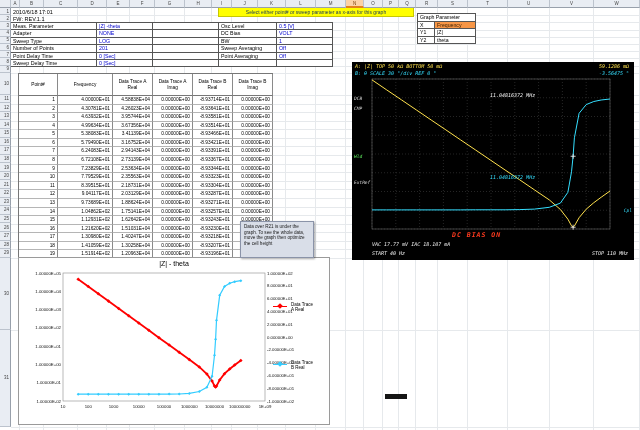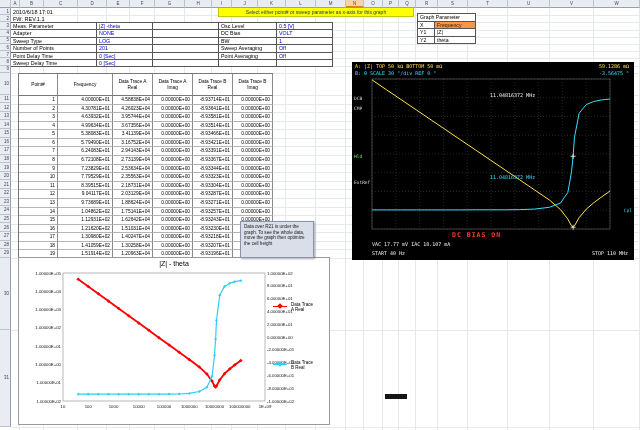--- a/index.html
+++ b/index.html
@@ -58,21 +58,21 @@
   .tick{position:absolute;font-size:4.3px;color:#111;white-space:nowrap;z-index:2;}
   .leg{position:absolute;display:flex;gap:2px;font-size:4.5px;line-height:1.2;z-index:2;}
   .leg .key{position:relative;width:16px;height:8px;flex:0 0 16px;}
   .leg .key .ln{position:absolute;left:0;top:3.5px;width:14px;height:1.2px;}
   .leg .key .dm{position:absolute;left:5px;top:1.6px;width:4px;height:4px;transform:rotate(45deg);}
   .leg .lab{width:22px;}
   
   #analyzer{position:absolute;left:352px;top:62px;width:282px;height:198px;background:#000;z-index:4;
             font-family:"DejaVu Sans Mono",monospace;}
   #an-svg{position:absolute;left:0;top:0;}
-  .an-label{position:absolute;font-size:5px;white-space:nowrap;z-index:2;}
+  .an-label{position:absolute;font-size:5px;white-space:nowrap;z-index:2;font-style:italic;}
   #black-bar{position:absolute;left:385px;top:394px;width:22px;height:5px;background:#151515;z-index:6;}
 </style>
 </head>
 <body>
 
 <div class="sheet">
   <div id="gridlines">
       <div class="vline" style="left: 19px;"></div>
       <div class="vline" style="left: 43px;"></div>
       <div class="vline" style="left: 77px;"></div>

